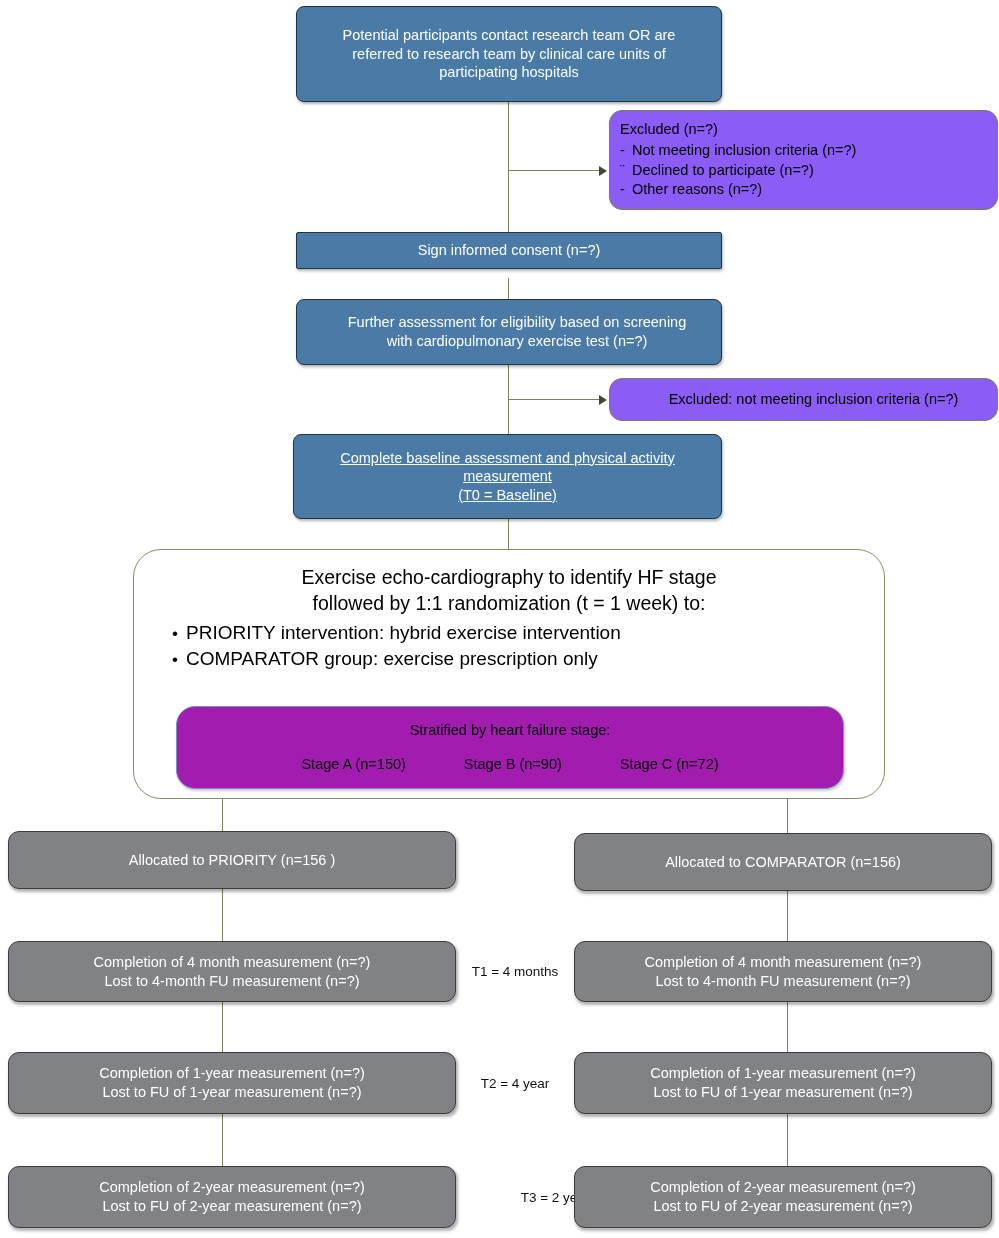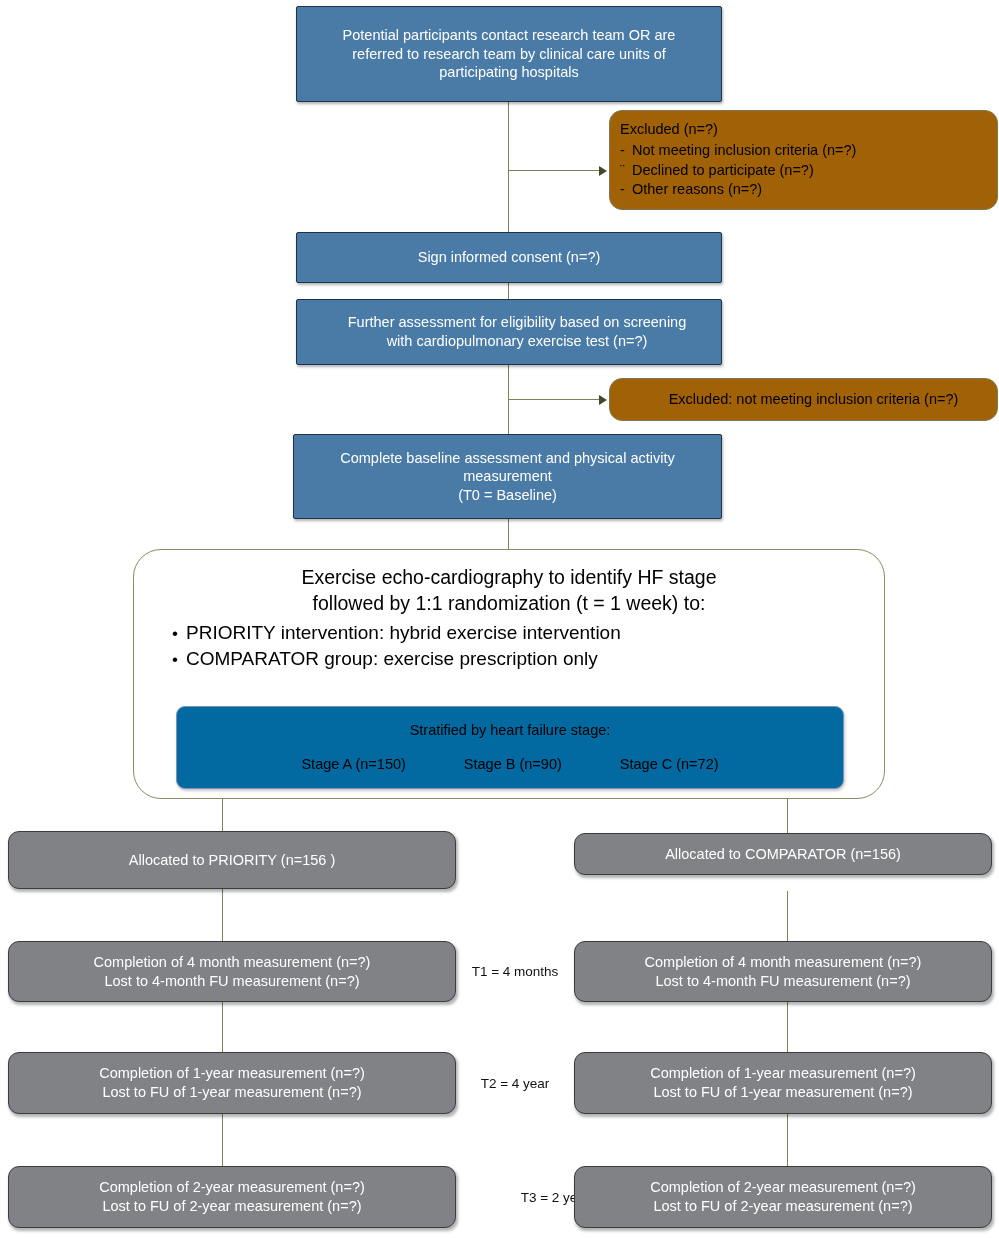--- a/index.html
+++ b/index.html
@@ -29,52 +29,52 @@
     justify-content: center;
     text-align: center;
     line-height: 1.28;
   }
   
   .blue {
     background: #4a7ba7;
     border: 1.5px solid #1f3449;
     color: #ffffff;
     font-size: 14.5px;
-    border-radius: 2px;
+    border-radius: 8px;
     box-shadow: 1px 2px 3px rgba(0,0,0,0.30);
   }
   .blue.square {
     border-radius: 2px;
   }
   
   .white {
-    background: #a16207;
+    background: #8b5cf6;
     border: 1.3px solid #7b7b55;
     color: #000000;
     font-size: 14.5px;
     border-radius: 13px;
     align-items: flex-start;
     justify-content: center;
     text-align: left;
   }
   
   .bigbox {
     background: #ffffff;
     border: 1.3px solid #8a8a63;
     color: #000000;
     border-radius: 28px;
     justify-content: flex-start;
     align-items: center;
   }
   
   .lightblue {
-    background: #0369a1;
+    background: #a21caf;
     border: 1.2px solid #7c90b8;
     color: #000000;
-    border-radius: 9px;
+    border-radius: 19px;
     font-size: 14.5px;
     box-shadow: 1px 2px 3px rgba(0,0,0,0.22);
   }
   
   .gray {
     background: #808285;
     border: 1.6px solid #3c3c3c;
     color: #ffffff;
     font-size: 14.5px;
     border-radius: 11px;
@@ -205,34 +205,34 @@
         <span class="exc-marker">¨</span>
         <span>Declined to participate (n=?)</span>
       </li>
       <li>
         <span class="exc-marker">-</span>
         <span>Other reasons (n=?)</span>
       </li>
     </ul>
   </div>
 
-  <div class="node blue square" style="left:296px; top:232px; width:426px; height:51px;">
+  <div class="node blue square" style="left:296px; top:232px; width:426px; height:37px;">
     <span>Sign informed consent (n=?)</span>
   </div>
 
   <div class="node blue" style="left:296px; top:299px; width:426px; height:66px;padding-left:16px;">
     <span class="line2">Further assessment for eligibility based on screening</span>
     <span class="line2">with cardiopulmonary exercise test (n=?)</span>
   </div>
 
   <div class="node white" style="left:609px; top:378px; width:389px; height:43px; align-items:center; text-align:center; padding-left:20px;">
     <span>Excluded: not meeting inclusion criteria (n=?)</span>
   </div>
 
-  <div class="node blue" style="left:293px; top:434px; width:429px; height:85px;">
+  <div class="node blue" style="left:293px; top:434px; width:429px; height:85px;text-decoration:underline;">
     <span class="line2">Complete baseline assessment and physical activity</span>
     <span class="line2">measurement</span>
     <span class="line2">(T0 =  Baseline)</span>
   </div>
 
   <div class="node bigbox" style="left:133px; top:549px; width:752px; height:250px;align-items:center;">
     <div class="bigbox-head">
       <span class="line2">Exercise echo-cardiography to identify HF stage</span>
       <span class="line2">followed by 1:1 randomization (t = 1 week) to:</span>
     </div>
@@ -253,21 +253,21 @@
         <span>Stage A (n=150)</span>
         <span>Stage B (n=90)</span>
         <span>Stage C (n=72)</span>
       </div>
     </div>
   </div>
 
   <div class="node gray" style="left:8px; top:831px; width:448px; height:58px;">
     <span>Allocated to PRIORITY (n=156 )</span>
   </div>
-  <div class="node gray" style="left:574px; top:833px; width:418px; height:42px;border-radius:11px;">
+  <div class="node gray" style="left:574px; top:833px; width:418px; height:58px;border-radius:11px;">
     <span>Allocated to COMPARATOR  (n=156)</span>
   </div>
 
   <div class="node gray" style="left:8px; top:941px; width:448px; height:61px;">
     <span class="line2">Completion of 4 month measurement (n=?)</span>
     <span class="line2">Lost to 4-month FU measurement (n=?)</span>
   </div>
   <div class="tlabel" style="left:456px; top:964px; width:118px;">T1 = 4 months</div>
   <div class="node gray" style="left:574px; top:941px; width:418px; height:61px;">
     <span class="line2">Completion of 4 month measurement (n=?)</span>

